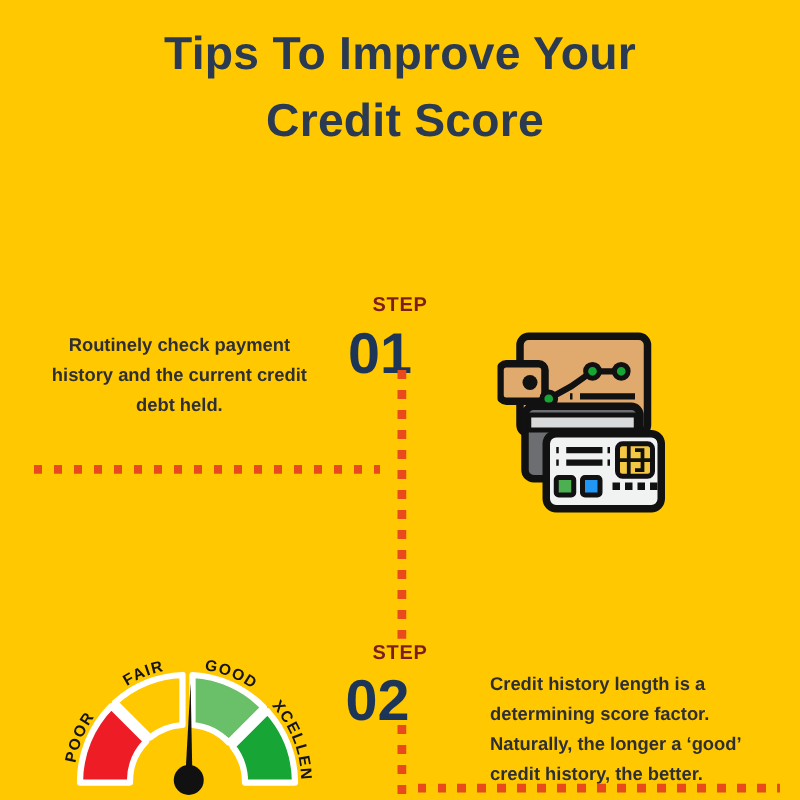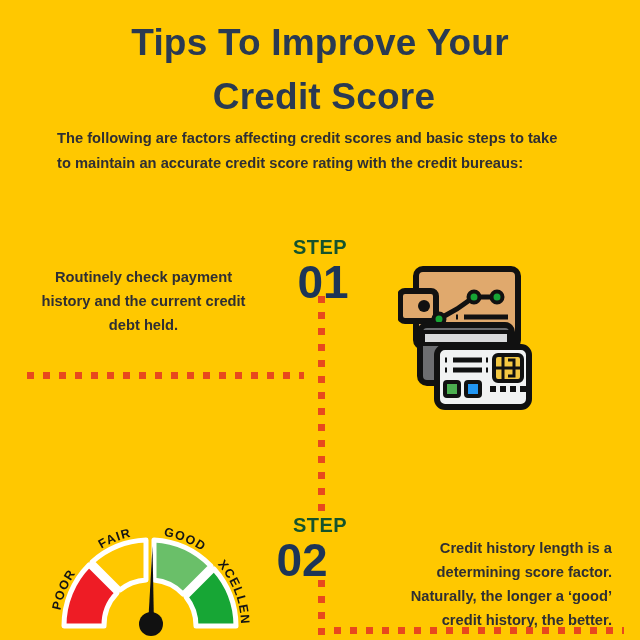--- a/index.html
+++ b/index.html
@@ -54,39 +54,39 @@
     color: #2f2f33;
     font-size: 14.7px;
     font-weight: bold;
     line-height: 25px;
     text-align: left;
   }
 
   
   .step-label {
     position: absolute;
-    color: #14532d;
-    font-size: 20px;
+    color: #7f1d1d;
+    font-size: 16px;
     font-weight: bold;
     letter-spacing: 0.5px;
     text-align: center;
     width: 90px;
   }
   .step-number {
     position: absolute;
     color: #1d3557;
     font-size: 46px;
     font-weight: bold;
     letter-spacing: 0px;
     text-align: center;
     width: 90px;
     line-height: 48px;
   }
   #step1-label { top: 236px; left: 275px; }
-  #step1-number { top: 258px; left: 278px; }
+  #step1-number { top: 258px; left: 259px; }
   #step2-label { top: 514px; left: 275px; }
   #step2-number { top: 536px; left: 257px; }
 
   .step1-text {
     position: absolute;
     top: 265px;
     left: 31px;
     width: 225px;
     color: #2f2f33;
     font-size: 14.7px;
@@ -96,21 +96,20 @@
   }
   .step2-text {
     position: absolute;
     top: 536px;
     left: 392px;
     width: 220px;
     color: #2f2f33;
     font-size: 14.7px;
     font-weight: bold;
     line-height: 24px;
-    text-align: right;
   }
 
   
   .dots-h {
     position: absolute;
     height: 7px;
     background-image: repeating-linear-gradient(
       to right, #E8491D 0px, #E8491D 7px, transparent 7px, transparent 16px);
   }
   .dots-v {
@@ -149,21 +148,20 @@
     letter-spacing: 1.1px;
   }
 </style>
 </head>
 <body>
 
 <div id="infographic">
 
   <div class="title">Tips To Improve Your</div>
   <div class="title-line2">Credit Score</div>
-  <div class="intro">The following are factors affecting credit scores and basic steps to take to maintain an accurate credit score rating with the credit bureaus:</div>
 
   <div class="step1-text">Routinely check payment history and the current credit debt held.</div>
   <div class="step-label" id="step1-label">STEP</div>
   <div class="step-number" id="step1-number">01</div>
 
   <div id="cards-illustration">
     <svg width="140" height="150" viewBox="0 0 140 150" xmlns="http://www.w3.org/2000/svg">
 
       <g>
         <rect x="18" y="6" width="102" height="78" rx="7" ry="7" fill="#E0A96D" stroke="#111111" stroke-width="6"></rect>

